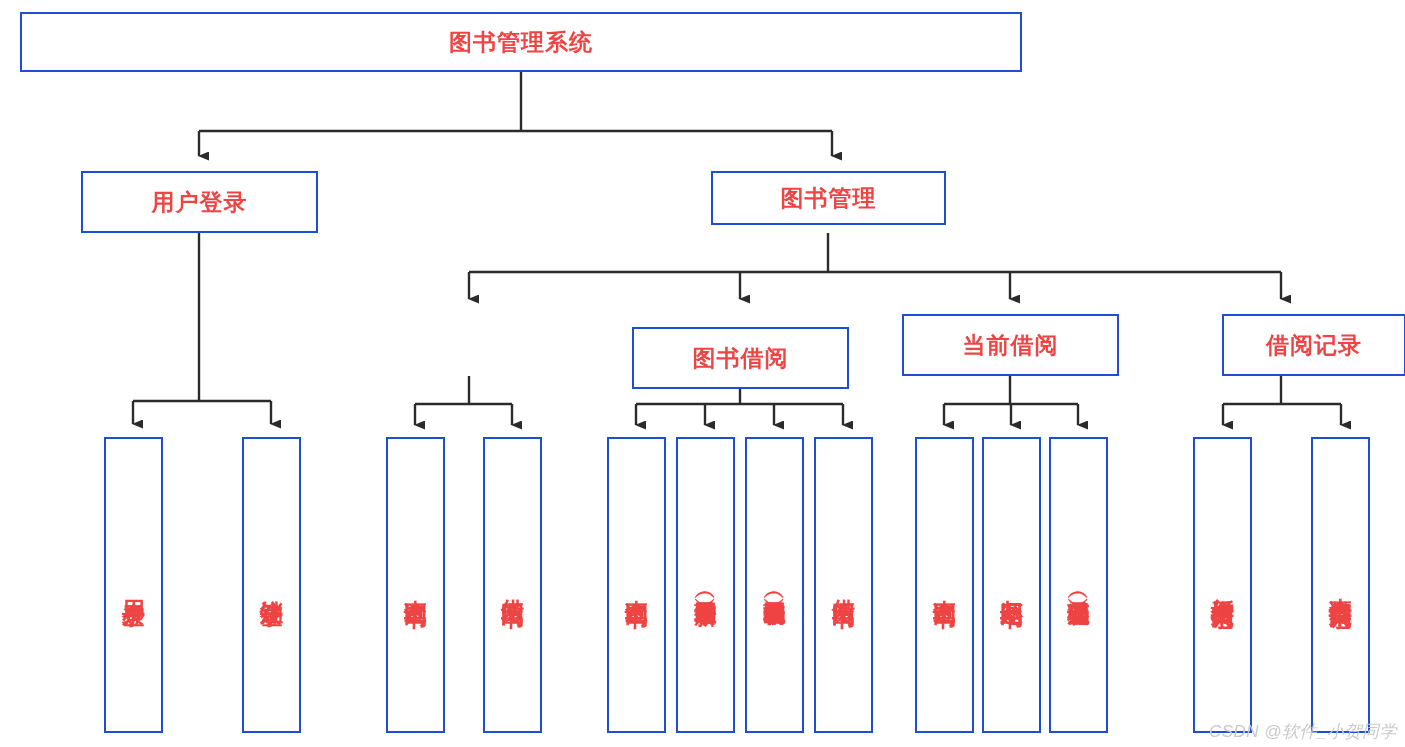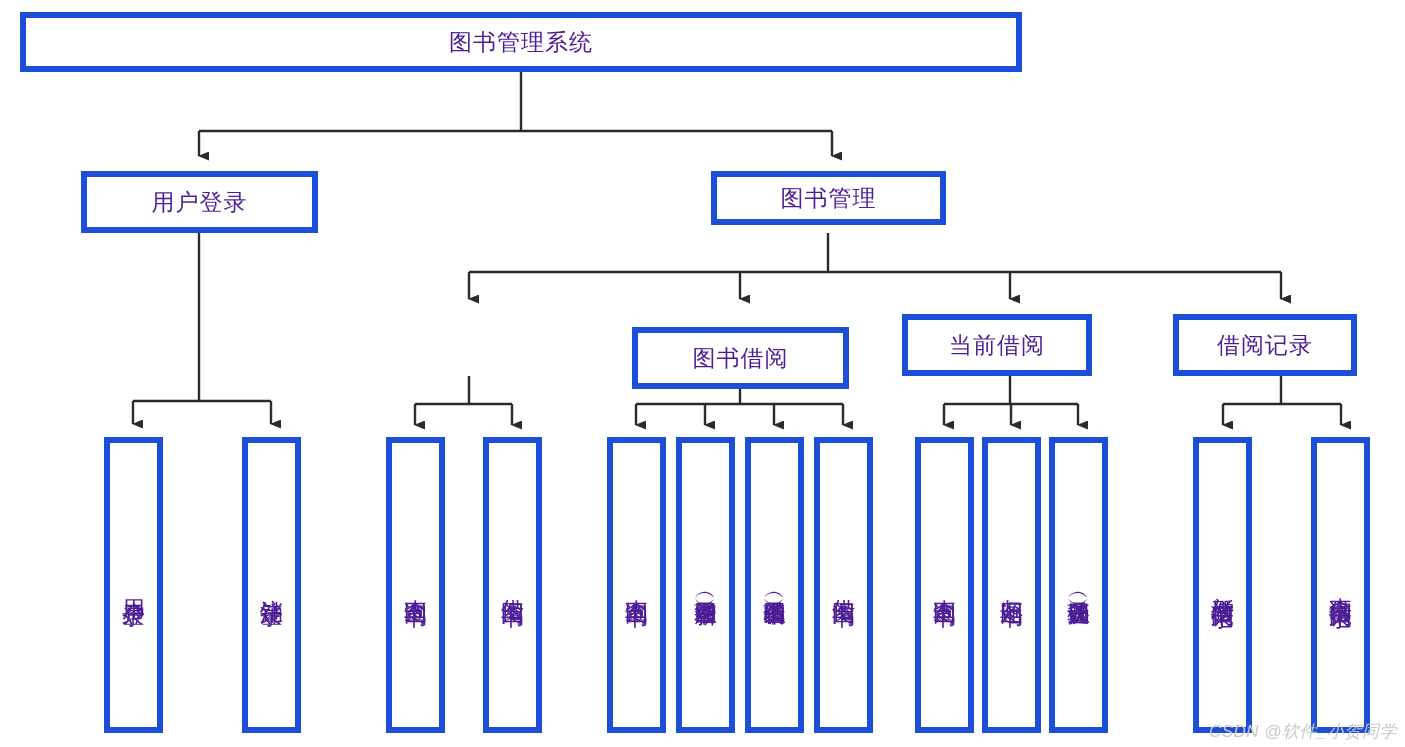--- a/index.html
+++ b/index.html
@@ -23,25 +23,26 @@
     position: absolute;
     top: 0;
     left: 0;
     width: 1405px;
     height: 747px;
   }
   .node-box {
     position: absolute;
     box-sizing: border-box;
     background: #ffffff;
-    border: 6px solid #1d4ed8;
+    border: 2px solid #1d4ed8;
     display: flex;
     align-items: center;
     justify-content: center;
-    color: #4c1d95;
+    color: #ef4444;
+    font-weight: bold;
   }
   .node-box.horizontal {
     font-size: 23px;
     letter-spacing: 1px;
   }
   .node-box.vertical {
     writing-mode: vertical-rl;
     text-orientation: upright;
     font-size: 23px;
     line-height: 1.18;
@@ -130,24 +131,24 @@
   <div class="node-box horizontal" style="left:81px; top:171px; width:237px; height:62px;">
     <span class="node-label">用户登录</span>
   </div>
   <div class="node-box horizontal" style="left:711px; top:171px; width:235px; height:54px;">
     <span class="node-label">图书管理</span>
   </div>
 
   <div class="node-box horizontal" style="left:632px; top:327px; width:217px; height:62px;">
     <span class="node-label">图书借阅</span>
   </div>
-  <div class="node-box horizontal" style="left:902px; top:314px; width:190px; height:62px;text-align:center;">
+  <div class="node-box horizontal" style="left:902px; top:314px; width:217px; height:62px;text-align:center;">
     <span class="node-label">当前借阅</span>
   </div>
-  <div class="node-box horizontal" style="left:1173px; top:314px; width:184px; height:62px;">
+  <div class="node-box horizontal" style="left:1222px; top:314px; width:184px; height:62px;">
     <span class="node-label">借阅记录</span>
   </div>
 
   <div class="node-box vertical" style="left:104px; top:437px; width:59px; height:296px;">
     <span class="node-label">用户登录</span>
   </div>
   <div class="node-box vertical" style="left:242px; top:437px; width:59px; height:296px;">
     <span class="node-label">注销登录</span>
   </div>
 

